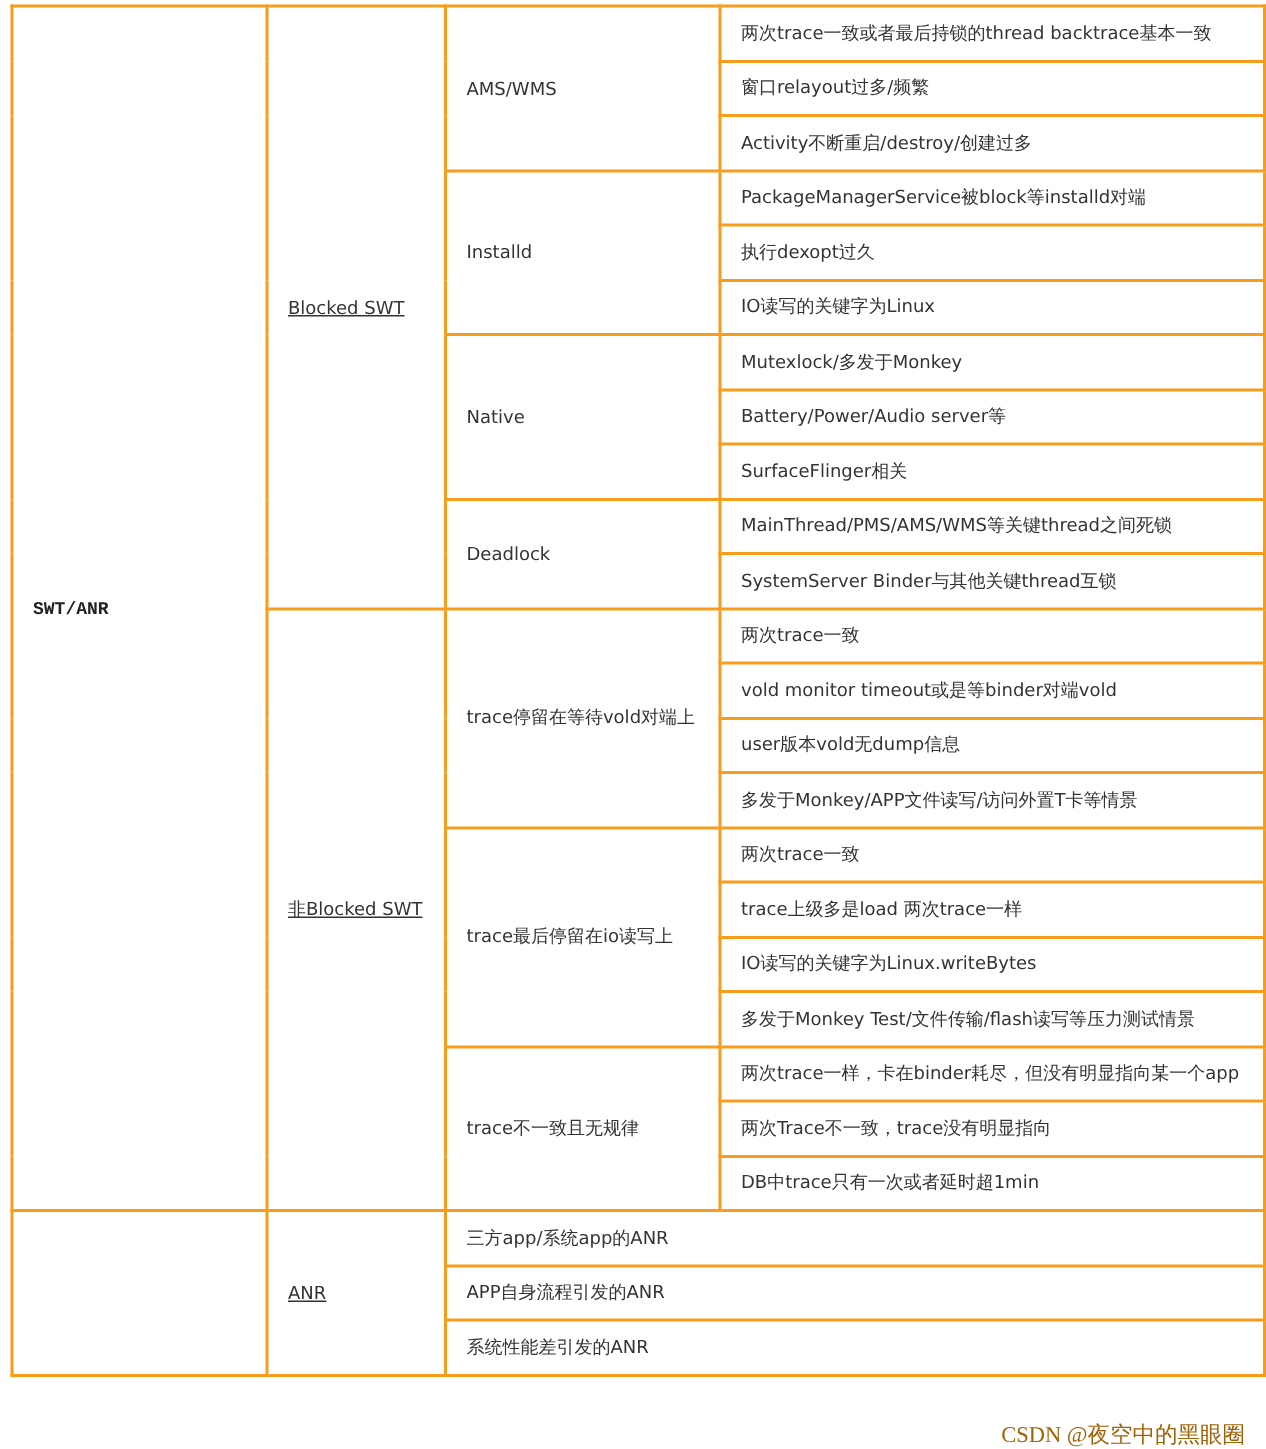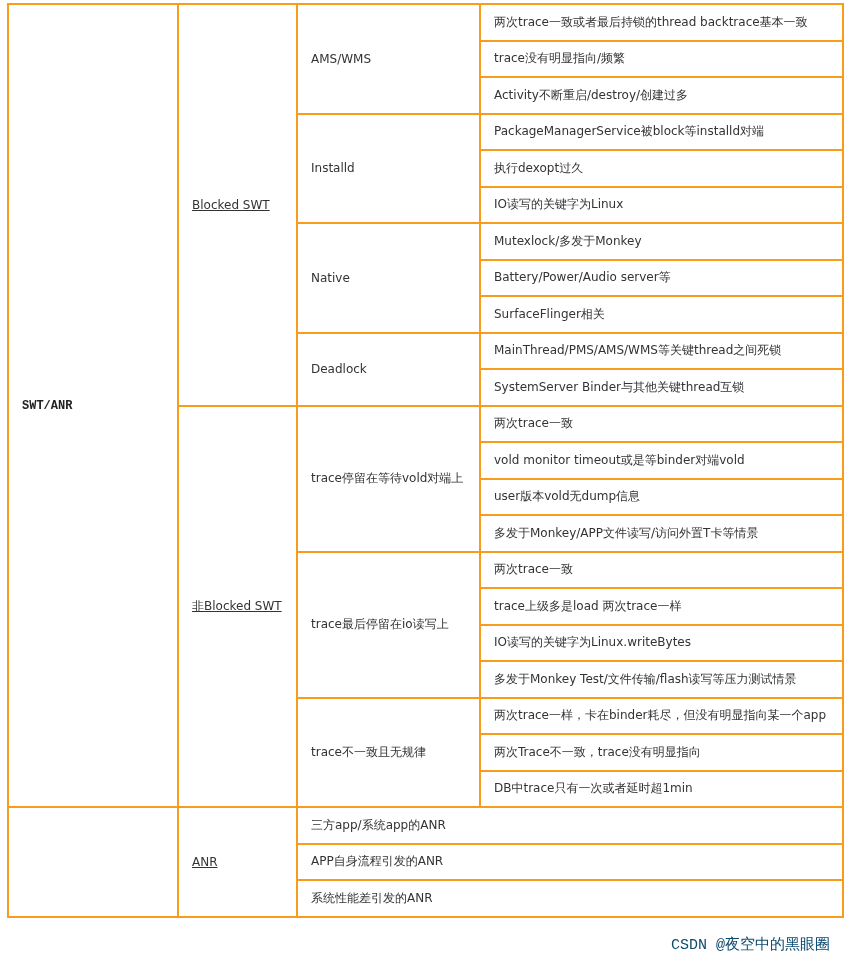--- a/index.html
+++ b/index.html
@@ -6,37 +6,37 @@
   body { width:844px; height:966px; position:relative; overflow:hidden;
          font-family:"DejaVu Sans","Liberation Sans",sans-serif; color:#333333; }
   table.grid { position:absolute; left:7px; top:3px; border-collapse:collapse;
                table-layout:fixed; width:837px; }
   table.grid td { border:2px solid #f89c1c; padding:0 0 0 13px; font-size:12px;
                   height:34.5px; vertical-align:middle; white-space:nowrap; overflow:hidden; }
   td.c1 { width:155px; font-weight:bold; font-size:15px; color:#222; padding-left:8px;font-family:Liberation Mono, monospace; }
   td.c2 { width:104px;text-decoration:underline; }
   td.c3 { width:168px; }
   td.c4 { }
-  .watermark { position:absolute; right:14px; bottom:12px; font-size:15px; color:#0c4a6e;
-               font-family:Liberation Mono, monospace; }
+  .watermark { position:absolute; right:14px; bottom:0; font-size:15px; color:#a16207;
+               font-family:Liberation Serif, serif; }
 </style>
 </head>
 <body>
 
 <table class="grid">
   <tbody>
 
     <tr>
       <td class="c1" rowspan="22">SWT/ANR</td>
       <td class="c2" rowspan="11">Blocked SWT</td>
       <td class="c3" rowspan="3">AMS/WMS</td>
       <td class="c4">两次trace一致或者最后持锁的thread backtrace基本一致</td>
     </tr>
     <tr>
-        <td class="c4">trace没有明显指向/频繁</td>
+        <td class="c4">窗口relayout过多/频繁</td>
       </tr>
     <tr>
         <td class="c4">Activity不断重启/destroy/创建过多</td>
       </tr>
 
     <tr>
       <td class="c3" rowspan="3">Installd</td>
       <td class="c4">PackageManagerService被block等installd对端</td>
     </tr>
     <tr>

